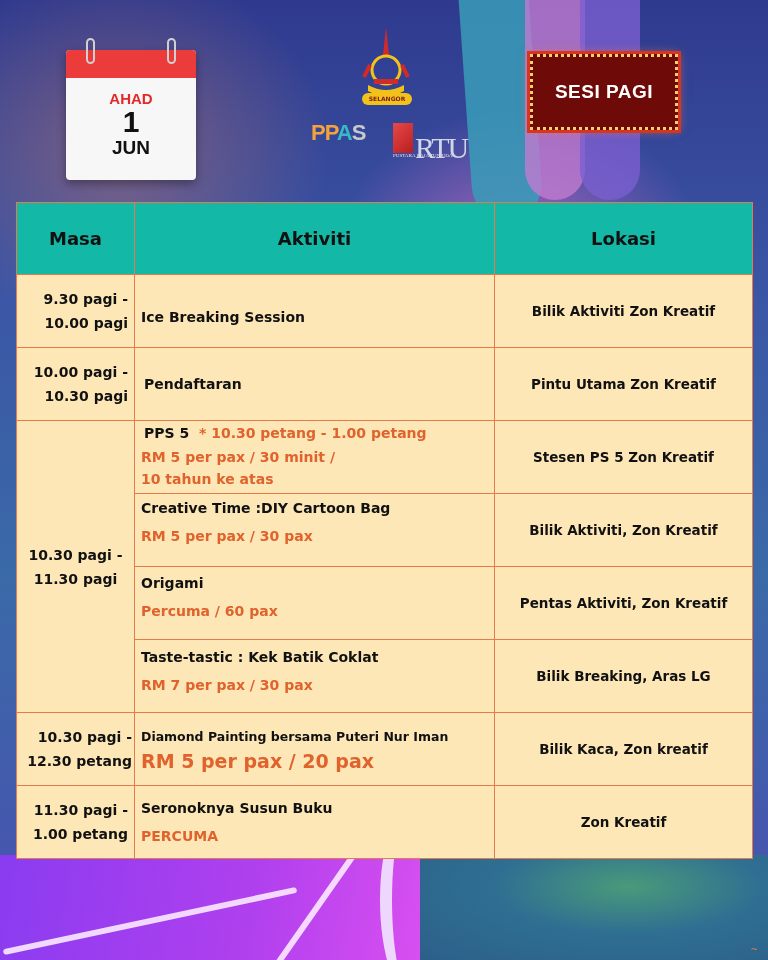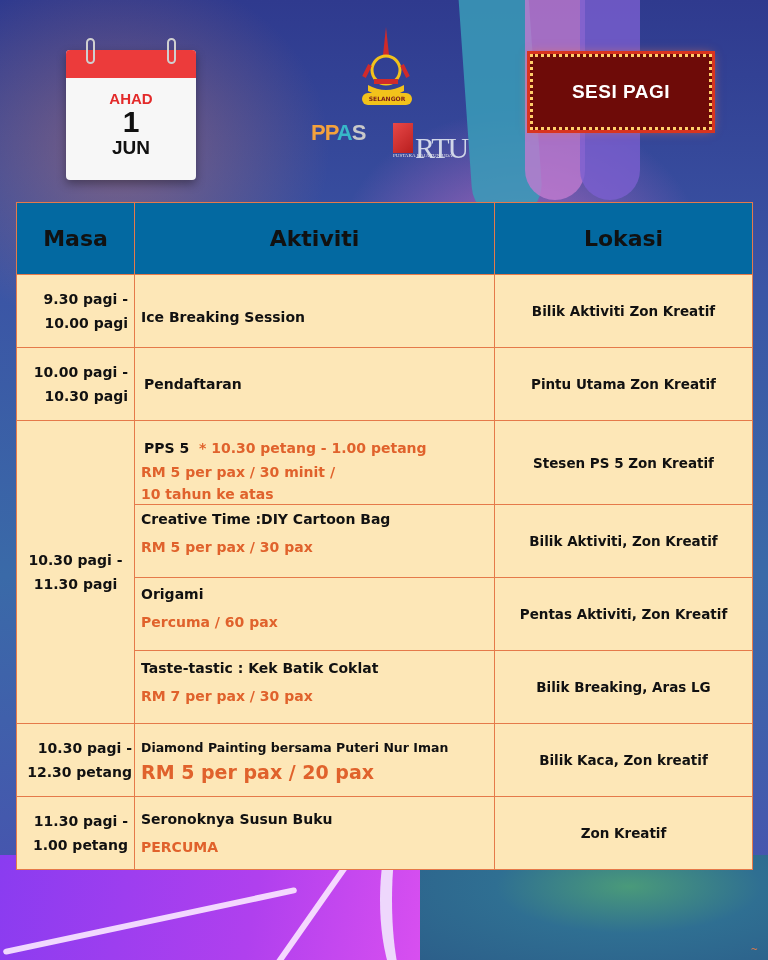--- a/index.html
+++ b/index.html
@@ -65,36 +65,36 @@
     }
     .ppas-logo .p1 { color: #f4a23c; } .ppas-logo .p2 { color: #f4a23c; }
     .ppas-logo .a { color: #37b7c8; } .ppas-logo .s { color: #c9c9c9; }
     .rtu-logo { position: absolute; left: 393px; top: 119px; }
     .rtu-mark { position: absolute; left: 0; top: 4px; width: 20px; height: 30px; background: linear-gradient(135deg, #e84848, #b81e1e); }
     .rtu-text { position: absolute; left: 22px; top: 12px; font-family: "Liberation Serif", serif; font-size: 30px; color: #d0d6e8; letter-spacing: -2px; }
     .rtu-sub { position: absolute; left: 0px; top: 34px; width: 90px; font-family: "Liberation Serif", serif; font-size: 5px; color: #e8e8e8; white-space: nowrap; }
 
     
     .session-sign {
-      position: absolute; left: 530px; top: 54px; width: 182px; height: 76px;
+      position: absolute; left: 530px; top: 54px; width: 148px; height: 76px;
       background: #6e0b08; border: 3px dotted #ffcf6a;
       box-shadow: 0 0 0 3px #d9341f, 0 0 10px rgba(255,120,60,.7);
       display: flex; align-items: center; justify-content: center;
     }
     .session-sign span { color: #fff; font-weight: bold; font-size: 19px; font-family: "Liberation Sans", sans-serif; letter-spacing: .5px; }
 
     
     .schedule {
       position: absolute; left: 16px; top: 202px; width: 736px;
       border-collapse: collapse; table-layout: fixed;
       font-family: "DejaVu Sans", sans-serif; font-weight: bold;
     }
     .schedule th, .schedule td { border: 1px solid #e57a4a; }
     .schedule th {
-      background: #0369a1; height: 72px; font-size: 22px; color: #111; text-align: center;
+      background: #14b8a6; height: 72px; font-size: 18px; color: #111; text-align: center;
     }
     .schedule td { background: #fde7b7; color: #111; font-size: 14px; vertical-align: middle; }
     .col-masa { width: 118px; }
     .col-akt { width: 360px; }
     .col-lok { width: 258px; }
     td.masa { text-align: right; padding-right: 6px; line-height: 24px; }
     td.masa.center { text-align: center; padding-right: 0; }
     td.lok { text-align: center; font-size: 13.5px; }
     td.akt { padding-left: 6px; line-height: 28px; }
     .orange { color: #e0622c; }
@@ -178,21 +178,21 @@
       <td class="akt">
         <div style="padding-left:3px">Pendaftaran</div>
       </td>
       <td class="lok">Pintu Utama Zon Kreatif</td>
     </tr>
     <tr class="row">
       <td class="masa center" rowspan="4">
         <div>10.30 pagi -</div>
         <div>11.30 pagi</div>
       </td>
-      <td class="akt" style="line-height:24px;vertical-align:top;padding-top:15px;">
+      <td class="akt" style="line-height:24px;vertical-align:top;padding-top:0;">
         <div style="padding-left:3px"><span>PPS 5</span>&nbsp;&nbsp;<span class="orange">* 10.30 petang - 1.00 petang</span></div>
         <div class="orange">RM 5 per pax / 30 minit /</div>
         <div class="orange" style="line-height:20px">10 tahun ke atas</div>
       </td>
       <td class="lok">Stesen PS 5 Zon Kreatif</td>
     </tr>
     <tr class="row">
       <td class="akt" style="vertical-align:top;">
         <div>Creative Time :DIY Cartoon Bag</div>
         <div class="orange">RM 5  per pax / 30 pax</div>

